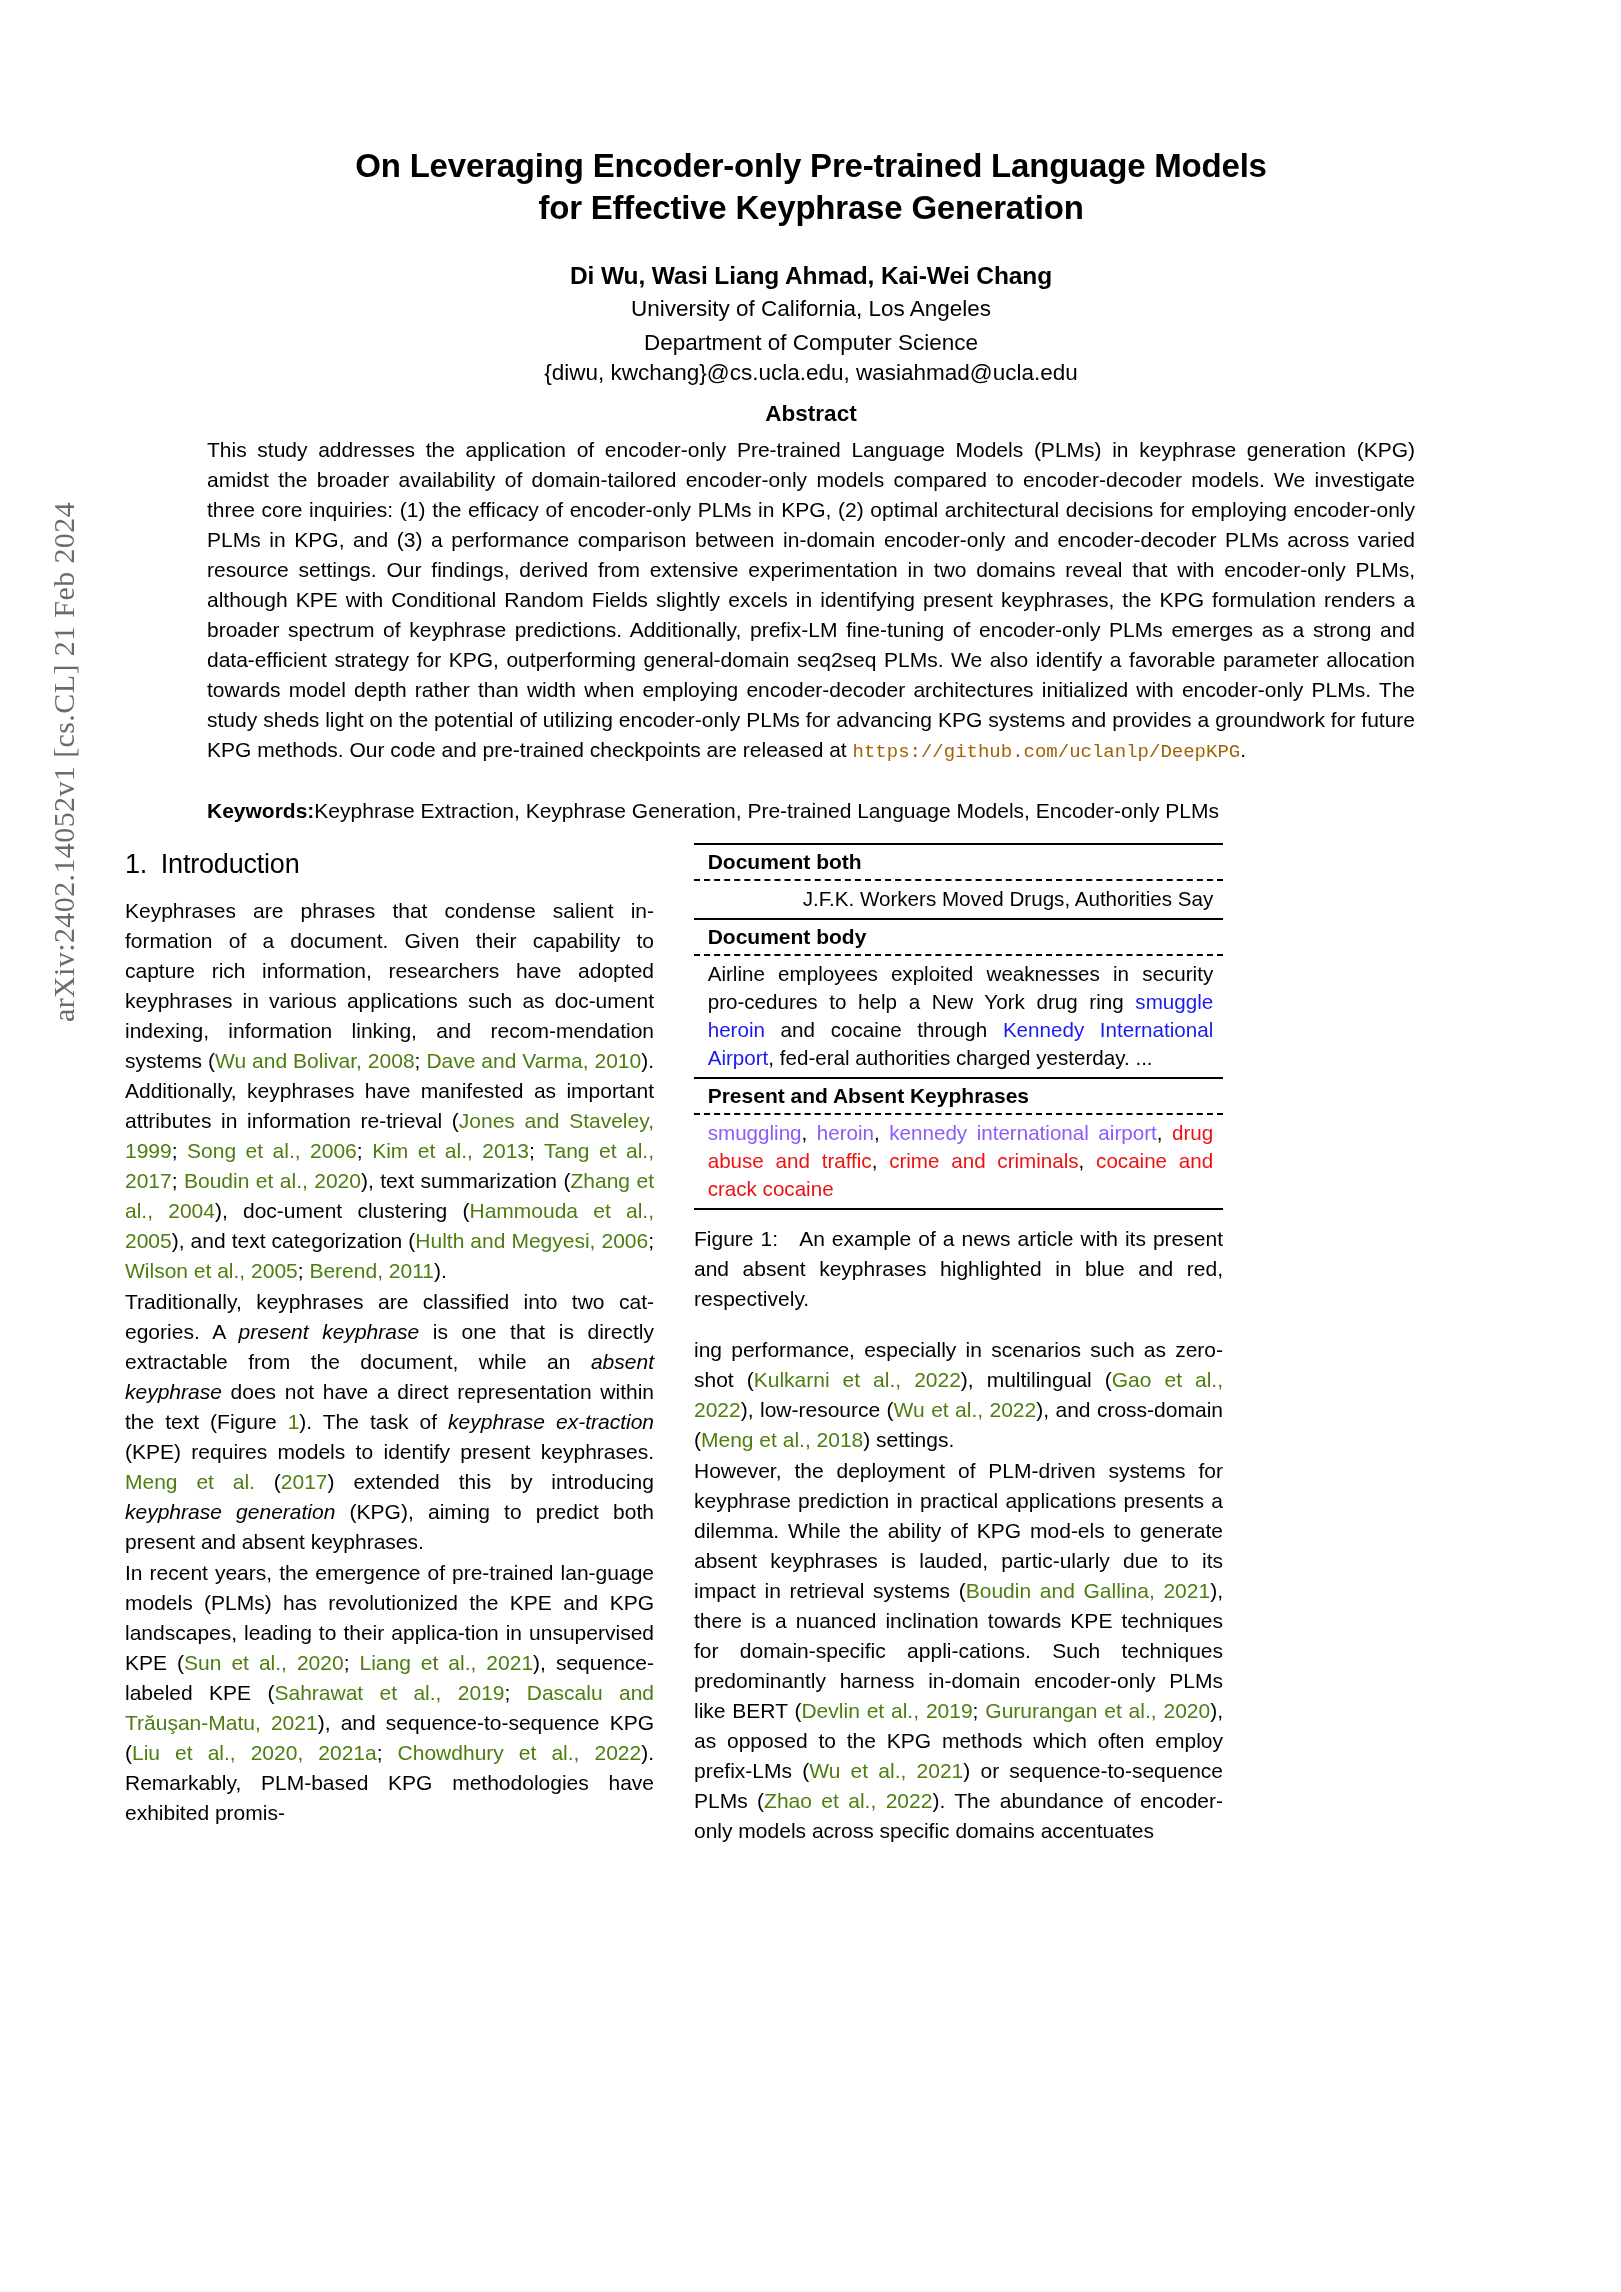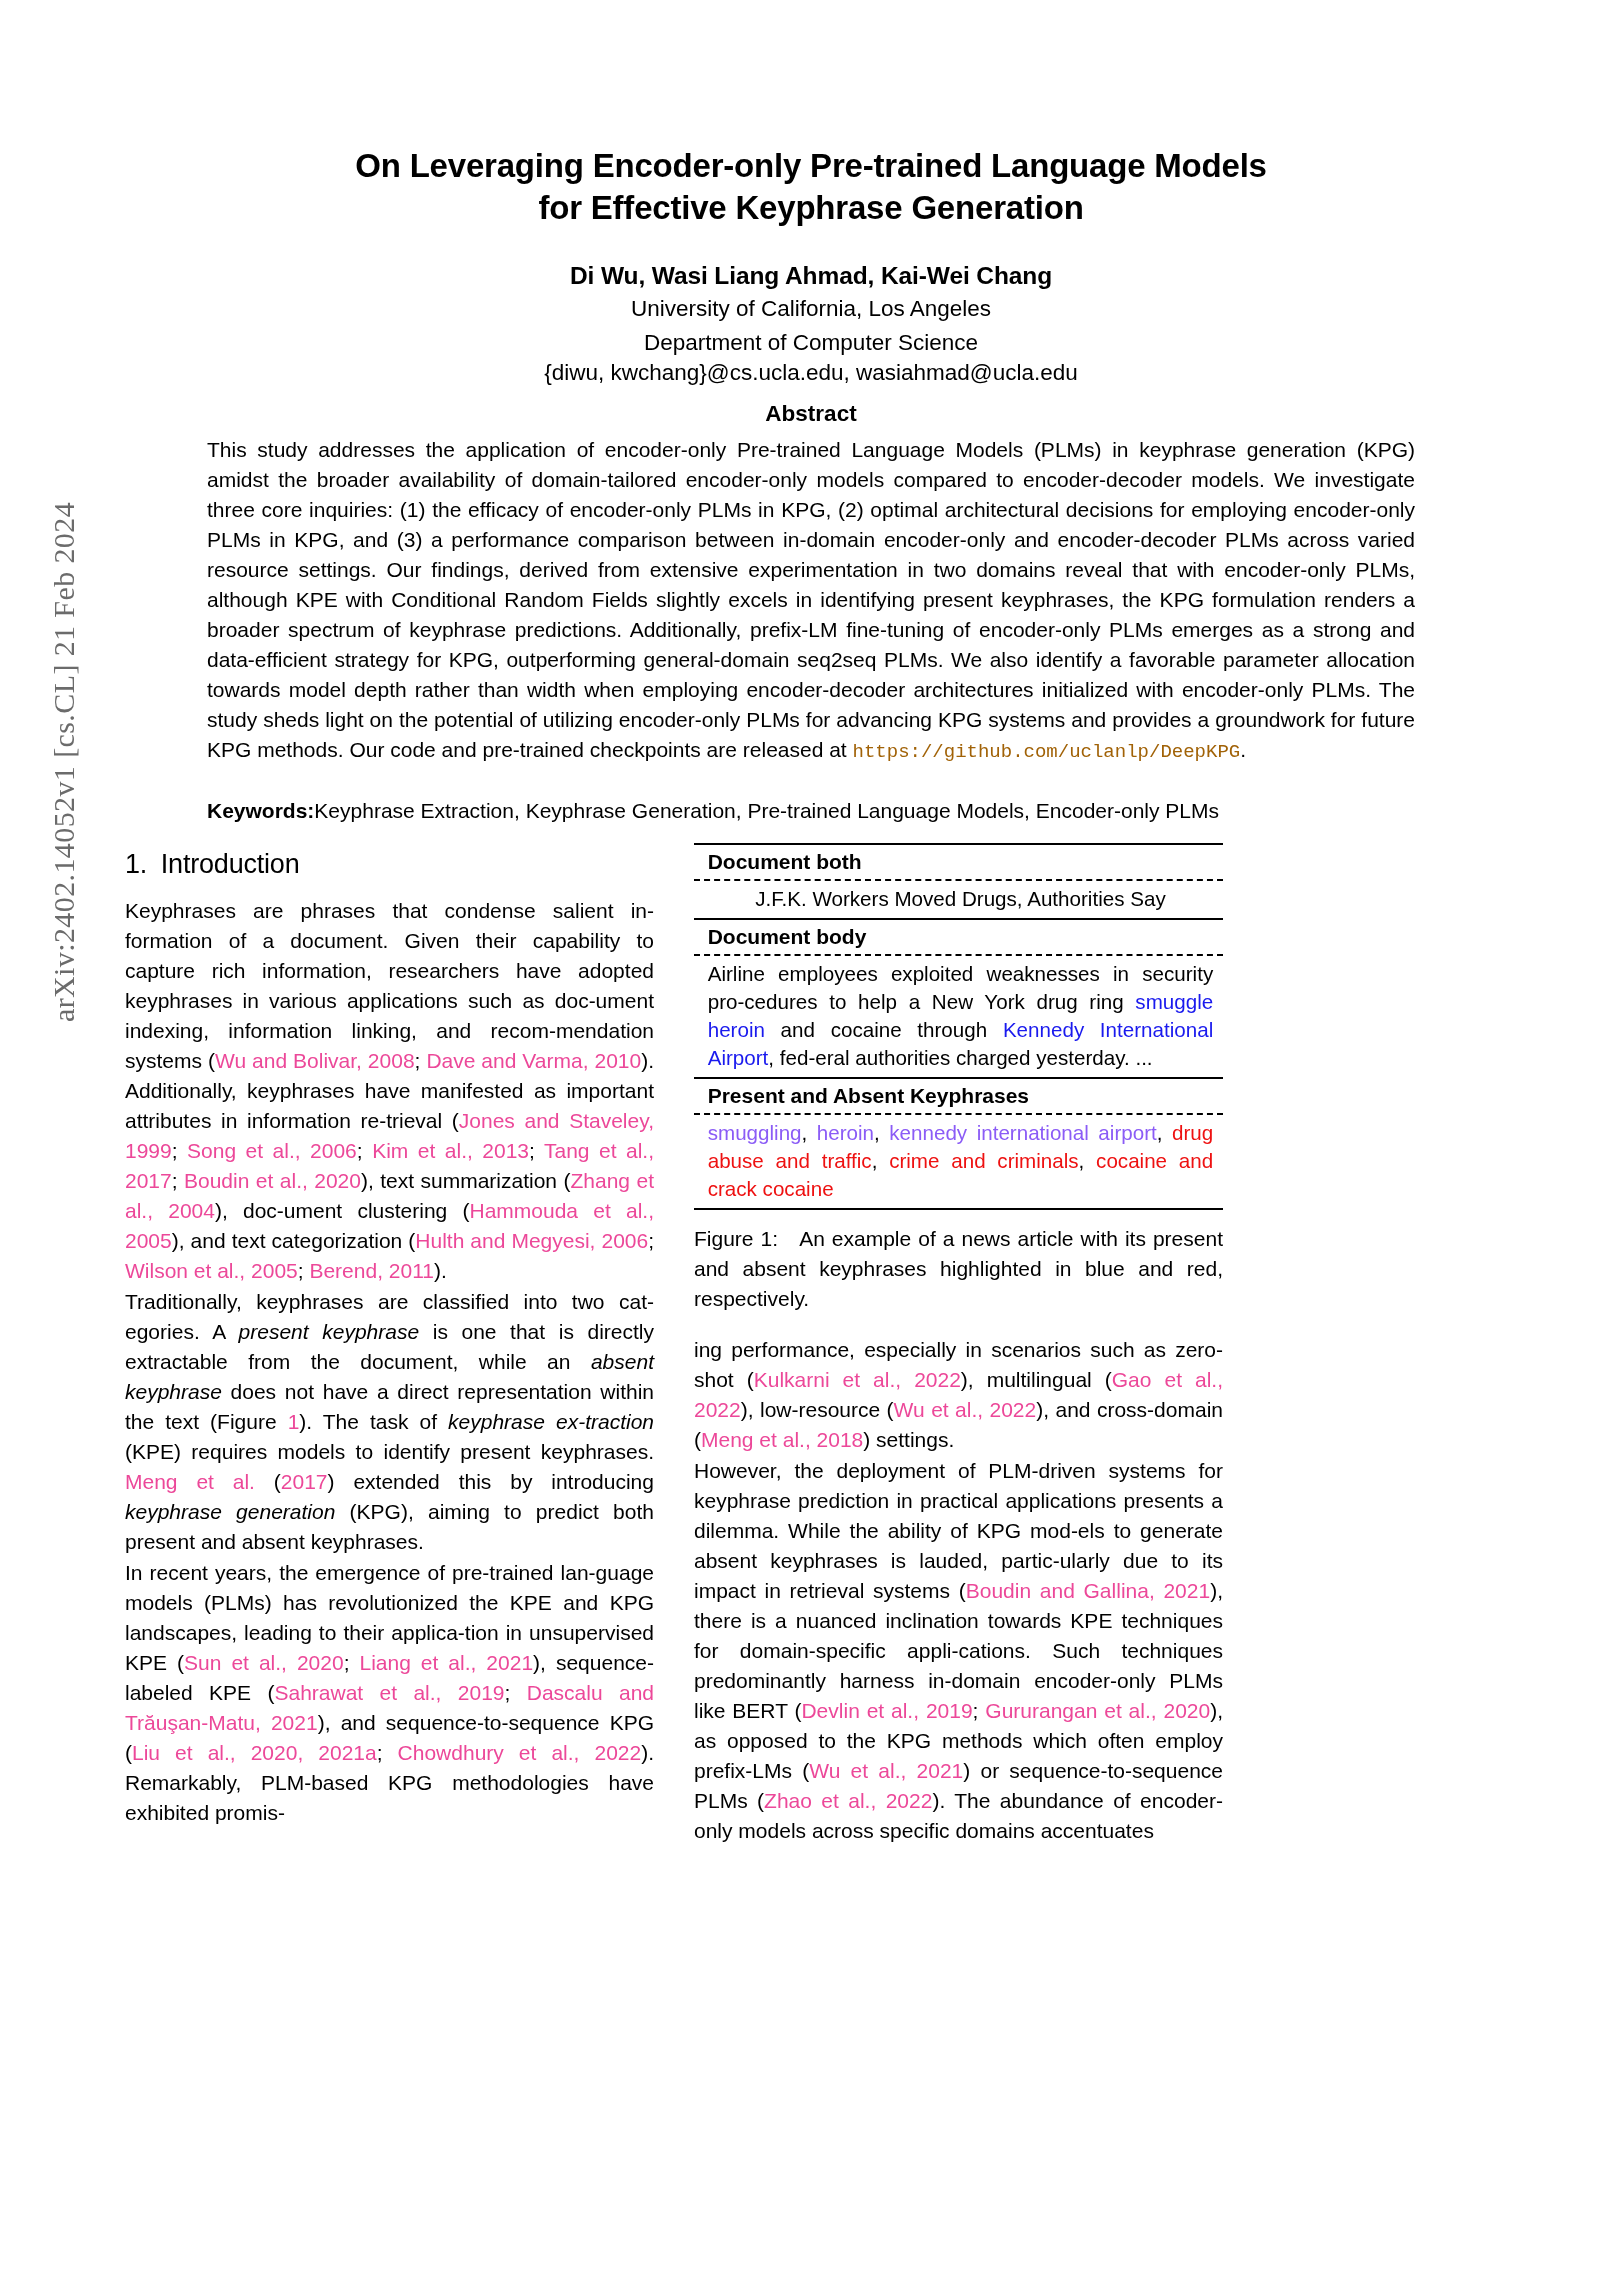--- a/index.html
+++ b/index.html
@@ -121,21 +121,21 @@
   }
   .section-heading .sec-num { margin-right: 13.7px; }
 
   p.body {
     font-size: 21px;
     line-height: 30px;
     text-align: justify;
     margin: 0 0 1px 0;
   }
   p.body + p.body { text-indent: 0; }
-  .cite { color: #ec4899; }
+  .cite { color: #4d7c0f; }
   .it { font-style: italic; }
 
   
   #figure-box {
     width: 529px;
     margin-bottom: 13.7px;
   }
   .fig-rule-thick {
     border-top: 2.5px solid #000;
     height: 0;
@@ -147,21 +147,21 @@
   .fig-head {
     font-size: 21px;
     font-weight: bold;
     padding: 3.9px 0 3.9px 13.7px;
     line-height: 26.5px;
   }
   .fig-cell {
     font-size: 20.6px;
     line-height: 28px;
     padding: 3.9px 9.8px 4.9px 13.7px;
-    text-align: center;
+    text-align: right;
   }
   .fig-cell.justified { text-align: justify; }
   .kp-present { color: #8b5cf6; }
   .kp-absent { color: #ee1111; }
   .doc-blue { color: #1a1aee; }
 
   #figure-caption {
     font-size: 21px;
     line-height: 30px;
     text-align: justify;

